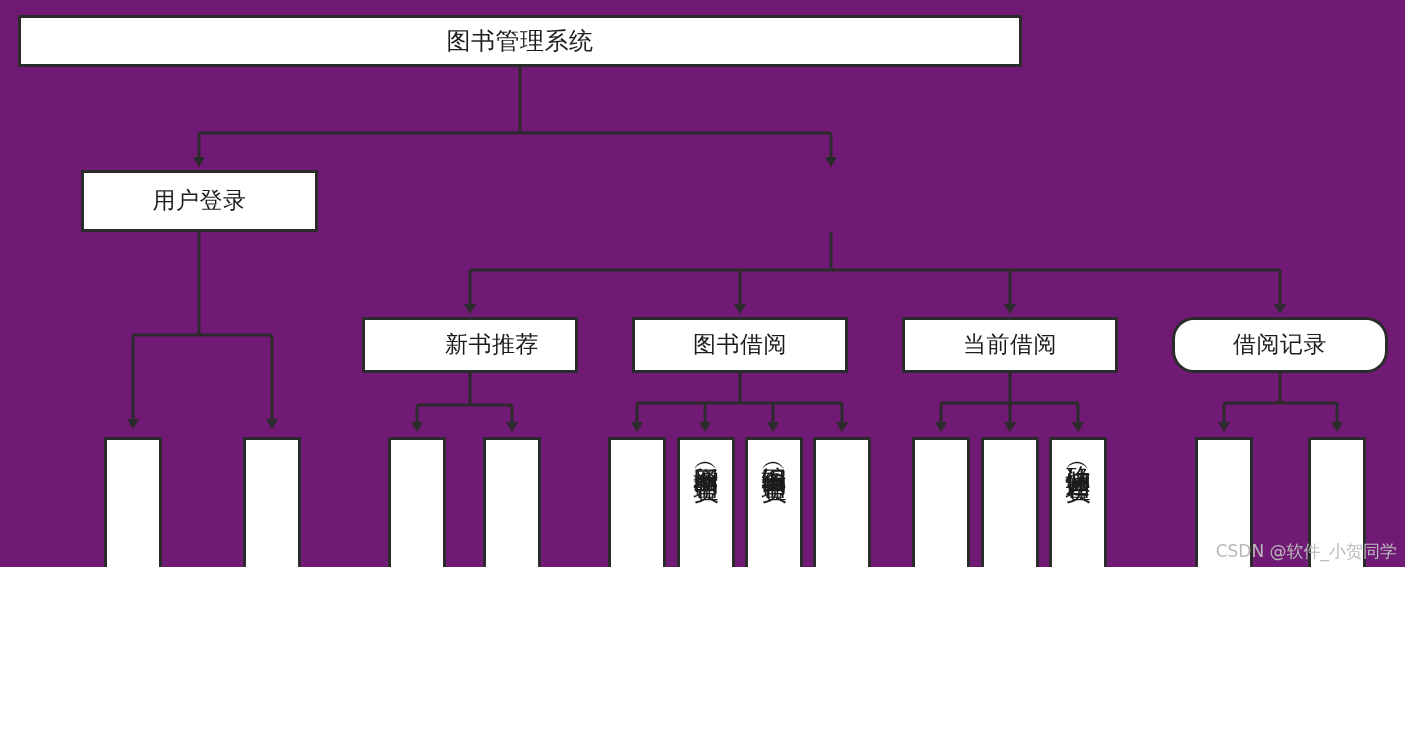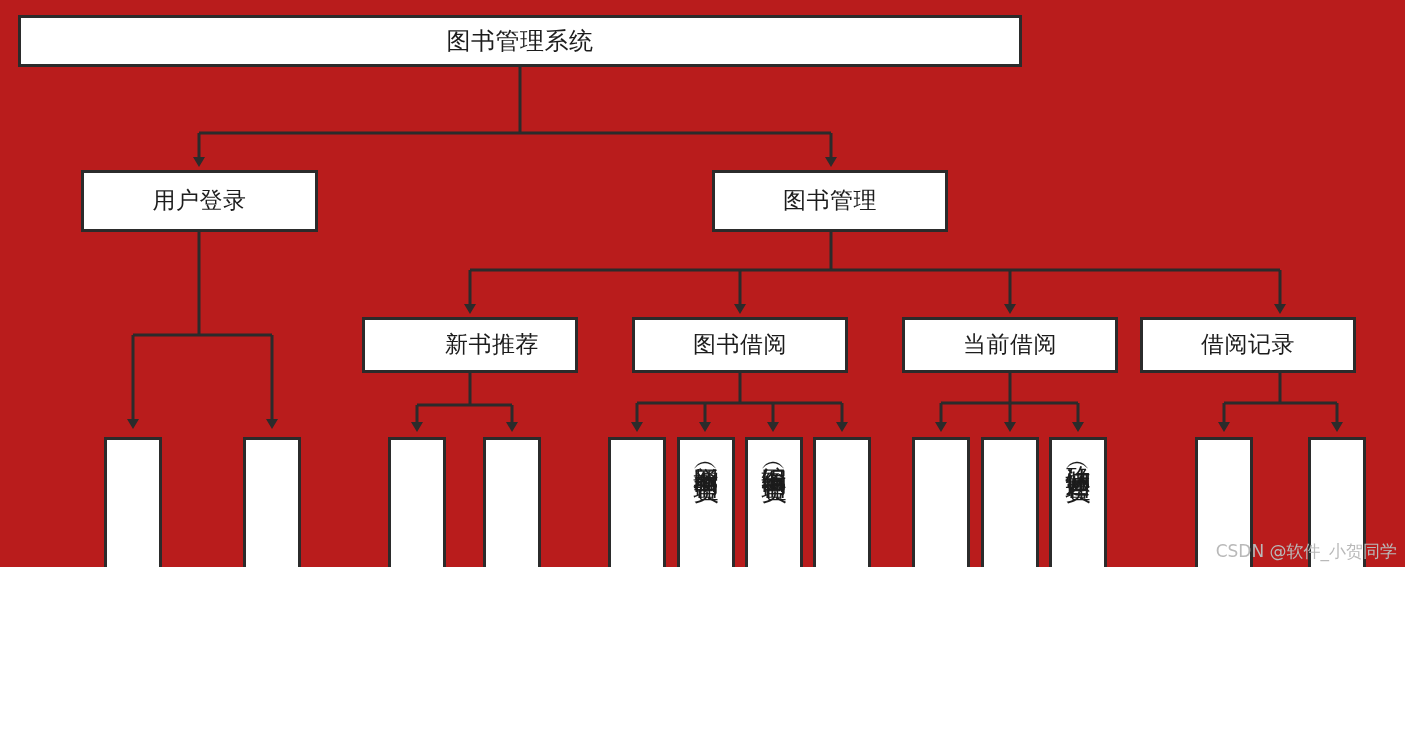--- a/index.html
+++ b/index.html
@@ -7,21 +7,21 @@
     padding: 0;
     background: #ffffff;
   }
   body {
     font-family: "DejaVu Sans", "Liberation Sans", sans-serif;
   }
   #diagram-root {
     position: relative;
     width: 1405px;
     height: 567px;
-    background: #b91c1c;
+    background: #701a75;
     overflow: hidden;
   }
   #edge-layer {
     position: absolute;
     left: 0;
     top: 0;
     width: 1405px;
     height: 747px;
   }
   .node {
@@ -128,34 +128,31 @@
     </g>
   </svg>
 
   <div class="node root horizontal" style="left:18px; top:15px; width:1004px; height:52px;">
     <span class="label">图书管理系统</span>
   </div>
 
   <div class="node horizontal" style="left:81px; top:170px; width:237px; height:62px;">
     <span class="label">用户登录</span>
   </div>
-  <div class="node horizontal" style="left:712px; top:170px; width:236px; height:62px;">
-    <span class="label">图书管理</span>
-  </div>
 
   <div class="node horizontal" style="left:362px; top:317px; width:216px; height:56px;padding-left:44px;">
     <span class="label">新书推荐</span>
   </div>
   <div class="node horizontal" style="left:902px; top:317px; width:216px; height:56px;">
     <span class="label">当前借阅</span>
   </div>
   <div class="node horizontal" style="left:632px; top:317px; width:216px; height:56px;">
     <span class="label">图书借阅</span>
   </div>
-  <div class="node horizontal" style="left:1140px; top:317px; width:216px; height:56px;">
+  <div class="node horizontal" style="left:1172px; top:317px; width:216px; height:56px;border-radius:22px;">
     <span class="label">借阅记录</span>
   </div>
 
   <div class="node vertical" style="left:104px; top:437px; width:58px; height:298px;">
     <span class="label">用户登录</span>
   </div>
   <div class="node vertical" style="left:243px; top:437px; width:58px; height:298px;">
     <span class="label">注销登录</span>
   </div>
 

